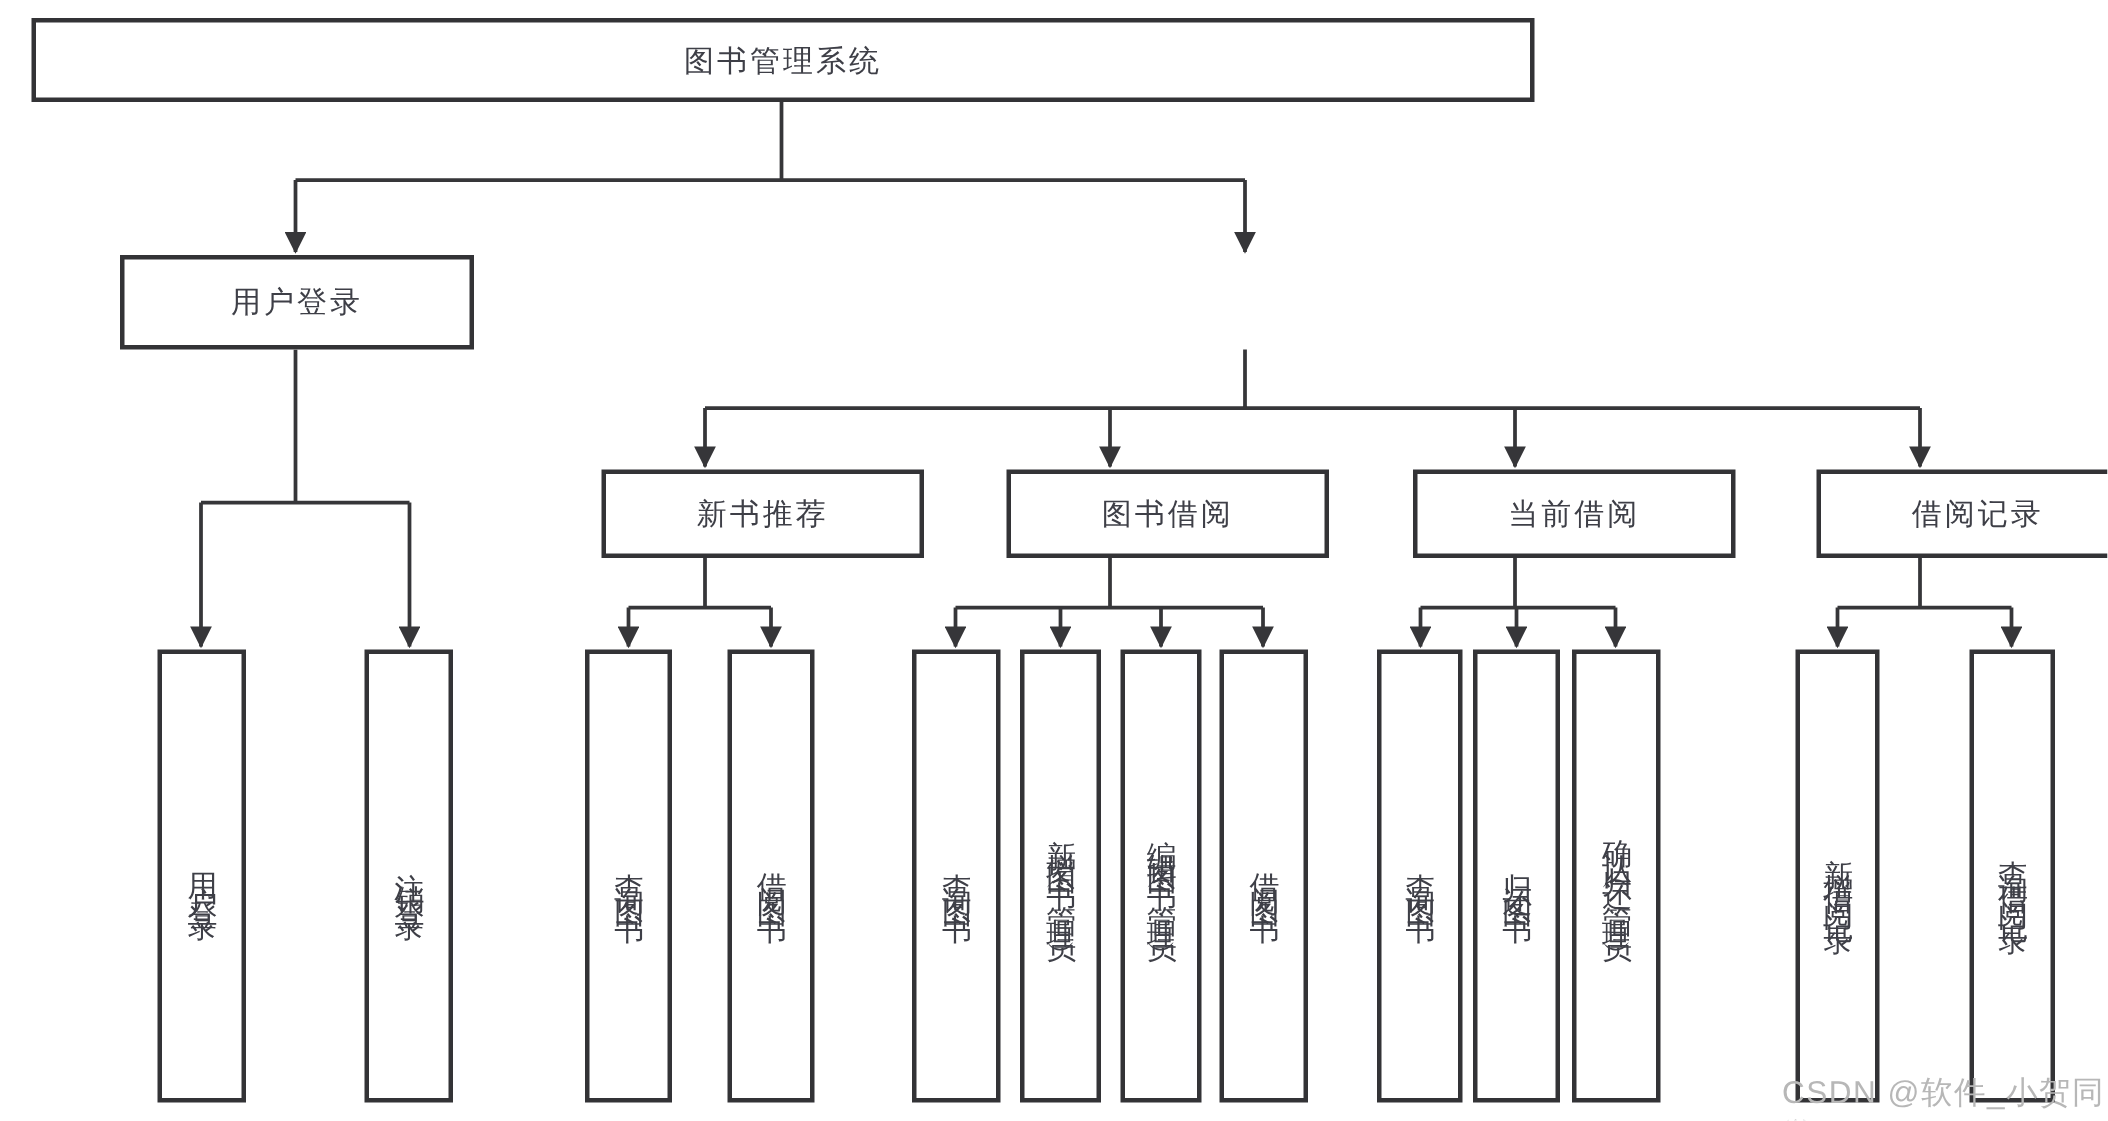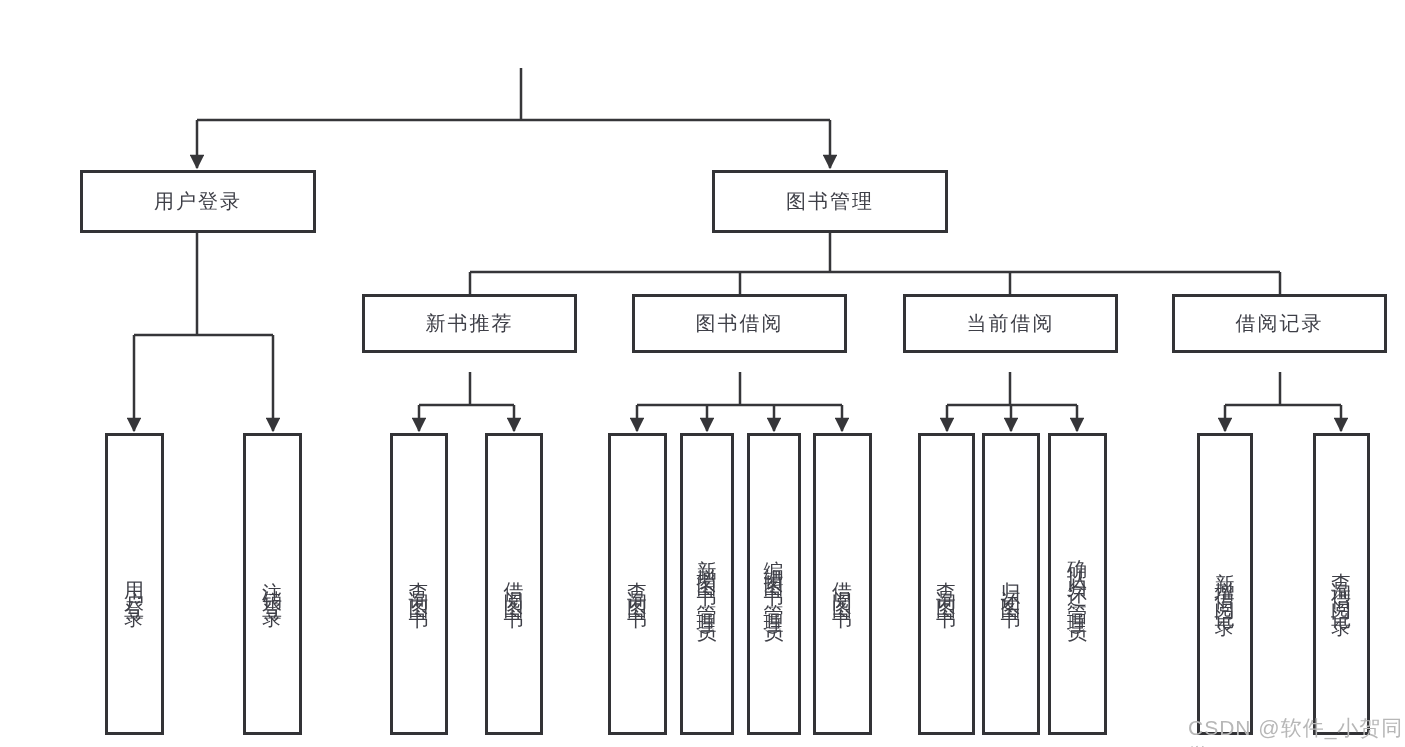--- a/index.html
+++ b/index.html
@@ -17,21 +17,21 @@
     border:3px solid #333336;
     background:#ffffff;
     display:flex;align-items:center;justify-content:center;
     color:#3e3f47;
     font-size:20px;
     letter-spacing:2px;
     white-space:nowrap;
   }
   .node.root{left:21px;top:12px;width:1002px;height:56px;}
   .node.lv2{top:170px;width:236px;height:63px;}
-  .node.lv3{top:294px;width:215px;height:59px;}
+  .node.lv3{top:313px;width:215px;height:59px;margin-left:39px;}
   .node.leaf{
     top:433px;height:302px;
     writing-mode:vertical-rl;
     letter-spacing:9px;
     white-space:normal;
     line-height:1;
   }
   .watermark{
     position:absolute;
     left:1188px;top:714px;
@@ -83,23 +83,23 @@
 
       <line x1="947" y1="405" x2="947" y2="431" marker-end="url(#arrow)"></line>
       <line x1="1011" y1="405" x2="1011" y2="431" marker-end="url(#arrow)"></line>
       <line x1="1077" y1="405" x2="1077" y2="431" marker-end="url(#arrow)"></line>
 
       <line x1="1225" y1="405" x2="1225" y2="431" marker-end="url(#arrow)"></line>
       <line x1="1341" y1="405" x2="1341" y2="431" marker-end="url(#arrow)"></line>
     </g>
   </svg>
 
+  <div class="node root">图书管理系统</div>
 
   <div class="node lv2" style="left:80px;">用户登录</div>
-  <div class="node lv2" style="left:712px;">图书管理</div>
 
   <div class="node lv3" style="left:362px;">新书推荐</div>
   <div class="node lv3" style="left:632px;text-align:center;">图书借阅</div>
   <div class="node lv3" style="left:903px;text-align:right;">当前借阅</div>
   <div class="node lv3" style="left:1172px;text-align:center;">借阅记录</div>
 
   <div class="node leaf" style="left:105px;width:59px;">用户登录</div>
   <div class="node leaf" style="left:243px;width:59px;">注销登录</div>
 
   <div class="node leaf" style="left:390px;width:58px;">查询图书</div>

